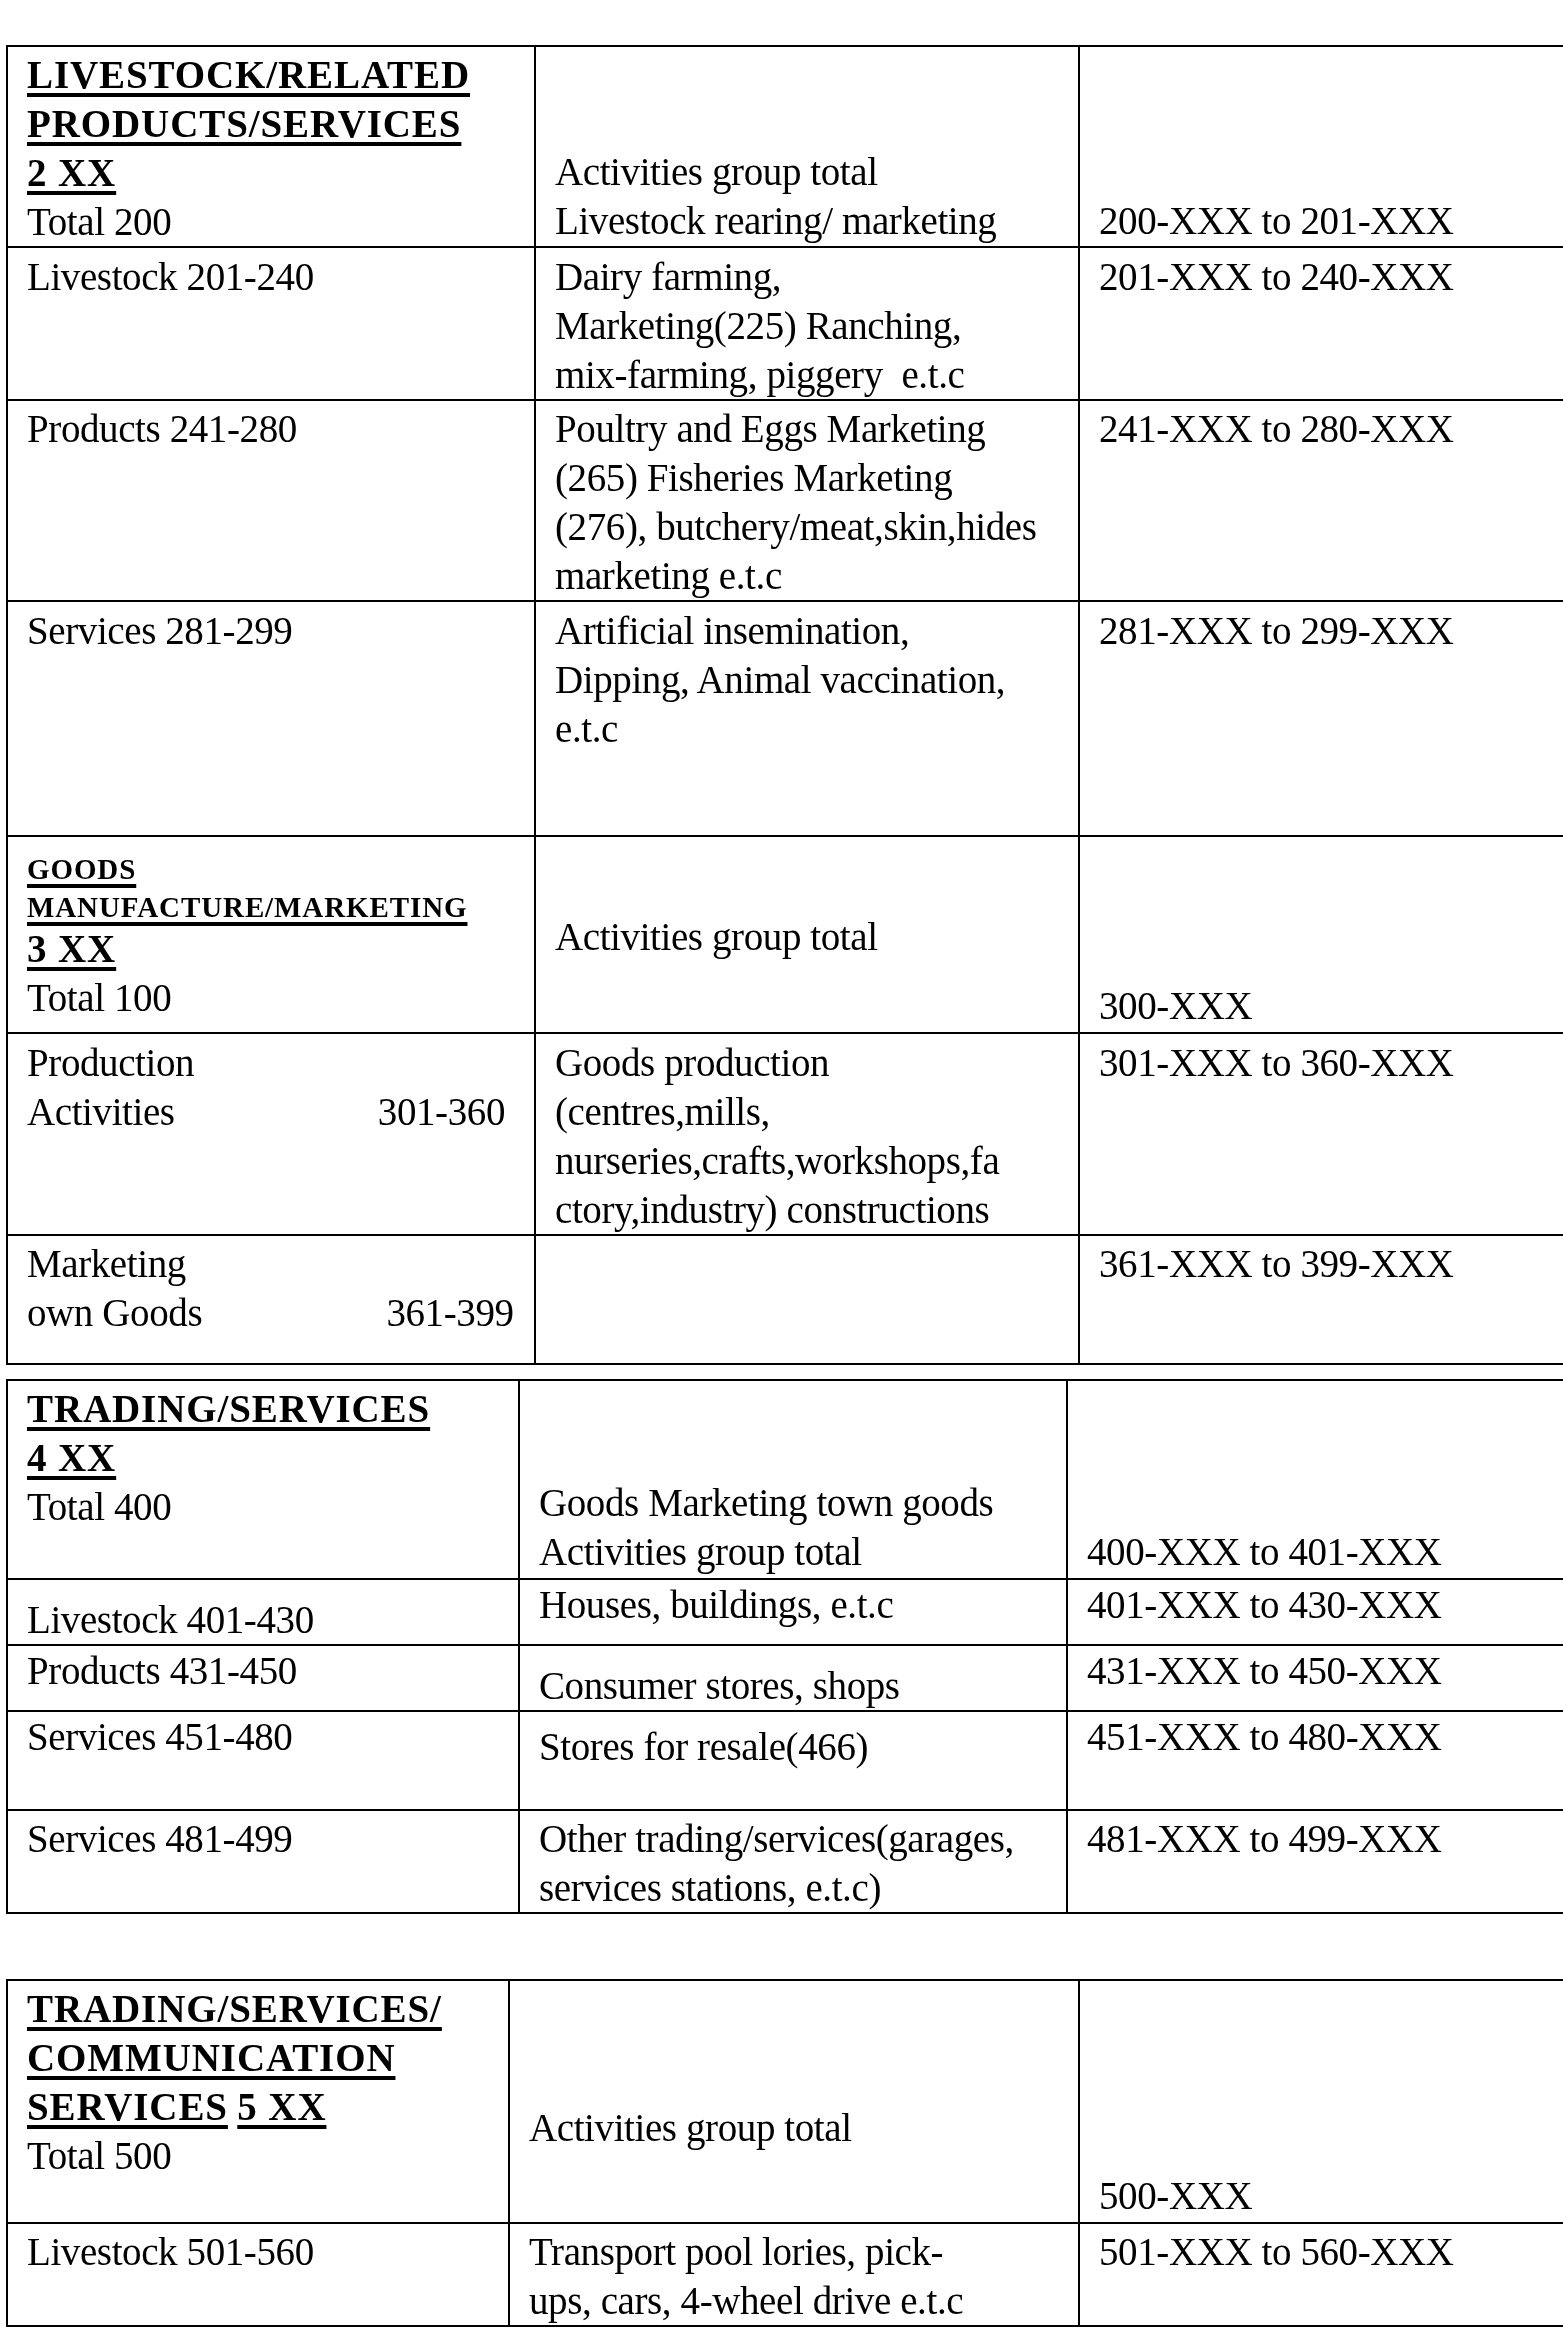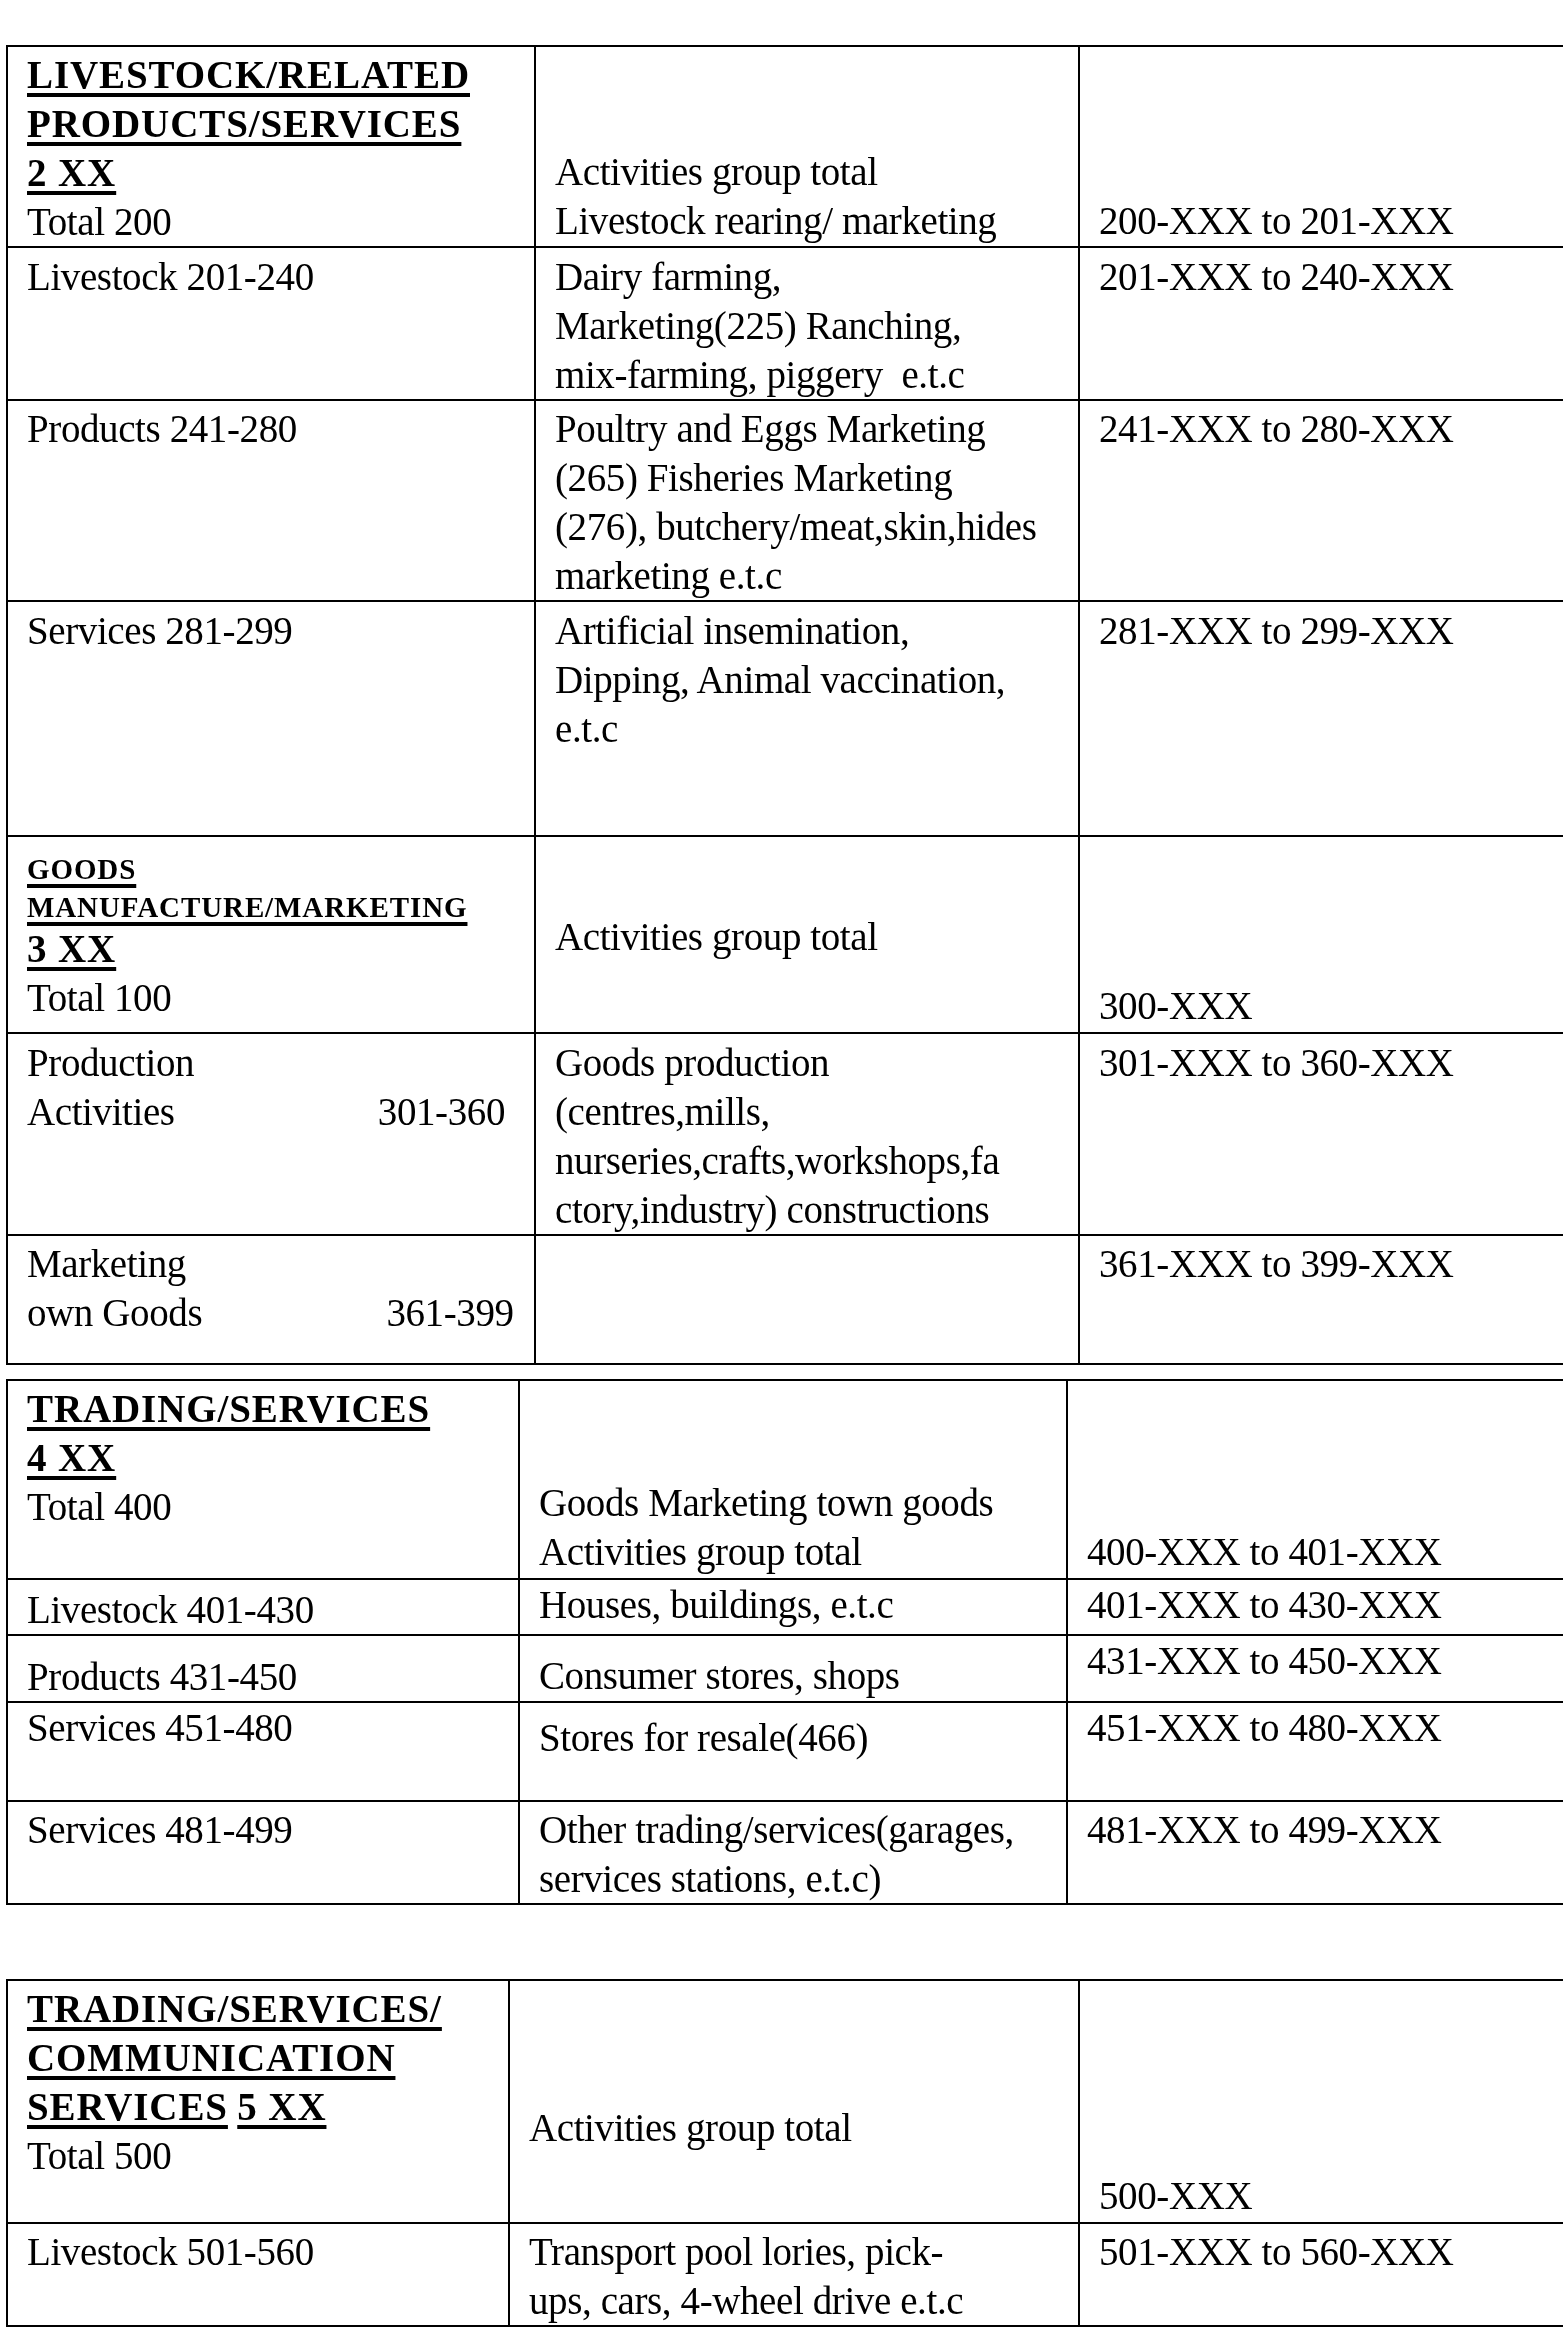--- a/index.html
+++ b/index.html
@@ -135,26 +135,26 @@
       <span class="hd" style="display:inline-block">4 XX</span>
       <div>Total 400</div>
     </td>
     <td class="bottom">
       <div>Goods Marketing town goods</div>
       <div>Activities group total</div>
     </td>
     <td class="bottom right-open code">400-XXX to 401-XXX</td>
   </tr>
   <tr style="height:49px">
-    <td style="padding-top:5px">Livestock 401-430</td>
+    <td style="padding-top:15px">Livestock 401-430</td>
     <td style="padding-top:0">Houses, buildings, e.t.c</td>
     <td class="right-open code" style="padding-top:0">401-XXX to 430-XXX</td>
   </tr>
   <tr style="height:50px">
-    <td style="padding-top:16px">Products 431-450</td>
+    <td style="padding-top:0">Products 431-450</td>
     <td style="padding-top:15px">Consumer stores, shops</td>
     <td class="right-open code" style="padding-top:0">431-XXX to 450-XXX</td>
   </tr>
   <tr style="height:99px">
     <td style="padding-top:0">Services 451-480</td>
     <td style="padding-top:10px">Stores for resale(466)</td>
     <td class="right-open code" style="padding-top:0">451-XXX to 480-XXX</td>
   </tr>
   <tr style="height:100px">
     <td>Services 481-499</td>

